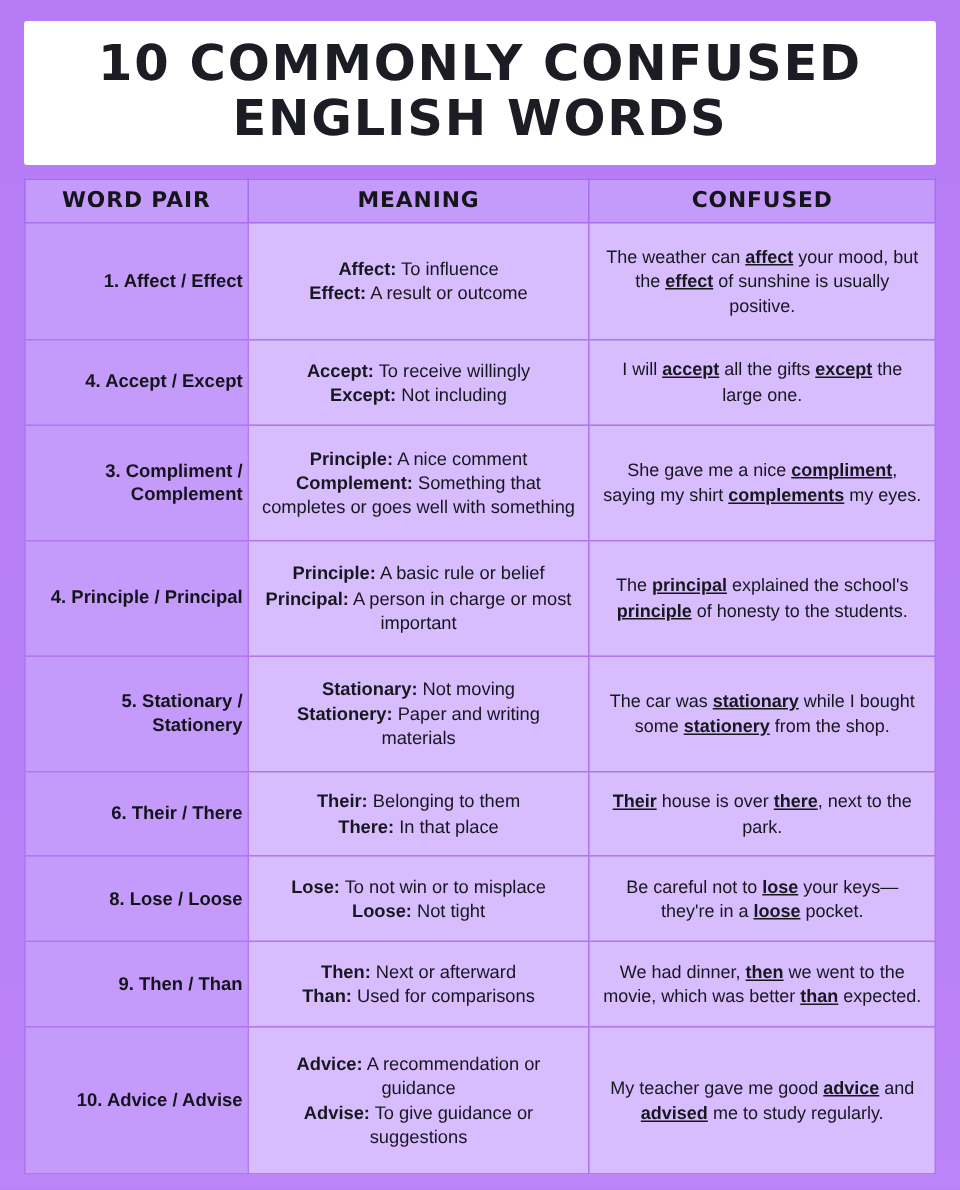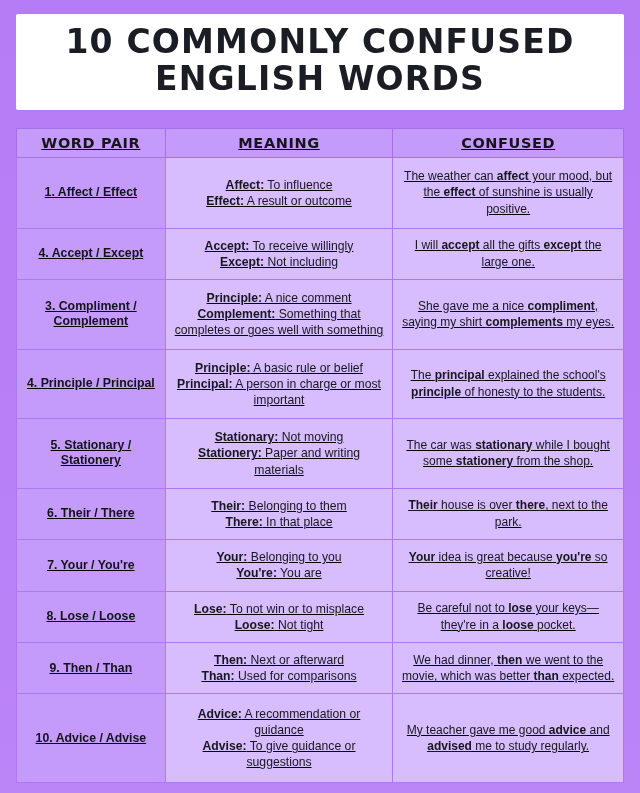--- a/index.html
+++ b/index.html
@@ -20,37 +20,36 @@
     padding: 14px 16px 10px 16px;
     background: linear-gradient(180deg, #b57cf6 0%, #b77ef6 40%, #bb84f7 100%);
     display: flex;
     flex-direction: column;
   }
   .title-card {
     background: #ffffff;
     border-radius: 2px;
     padding: 10px 8px 12px 8px;
     text-align: center;
-    margin-bottom: 18px;
+    margin-bottom: 9px;
   }
   .title-card .line {
     font-family: "DejaVu Sans", sans-serif;
     font-weight: bold;
     font-size: 33px;
     letter-spacing: 1.2px;
     color: #1c1c24;
     line-height: 1.12;
     white-space: nowrap;
   }
   table.grid {
     width: 100%;
     border-collapse: collapse;
     table-layout: fixed;
     flex: 1;
-    text-decoration: underline;
   }
   table.grid th,
   table.grid td {
     border: 1px solid #b176f2;
     vertical-align: middle;
   }
   table.grid thead th {
     background: #c49bfb;
     color: #15151c;
     font-family: "DejaVu Sans", sans-serif;
@@ -60,21 +59,21 @@
     padding: 6px 2px;
     text-align: center;
     border-color: #a96ef0;
   }
   col.c-pair { width: 24.5%; }
   col.c-mean { width: 37.5%; }
   col.c-ex   { width: 38%; }
 
   td.pair {
     background: #c49bfb;
-    text-align: center;
+    text-align: right;
     font-weight: bold;
     font-size: 12.3px;
     color: #14141b;
     padding: 4px 3px;
     line-height: 1.25;
   }
   td.mean {
     background: #d7bdfd;
     text-align: center;
     font-size: 12.2px;
@@ -160,28 +159,20 @@
         </tr>
         <tr>
           <td class="pair">6. Their / There</td>
           <td class="mean">
             <span class="mean-line"><b>Their:</b><span> Belonging to them</span></span>
             <span class="mean-line"><b>There:</b><span> In that place</span></span>
           </td>
           <td class="ex"><u>Their</u> house is over <u>there</u>, next to the park.</td>
         </tr>
         <tr>
-          <td class="pair">7. Your / You're</td>
-          <td class="mean">
-            <span class="mean-line"><b>Your:</b><span> Belonging to you</span></span>
-            <span class="mean-line"><b>You're:</b><span> You are</span></span>
-          </td>
-          <td class="ex"><u>Your</u> idea is great because <u>you're</u> so creative!</td>
-        </tr>
-        <tr>
           <td class="pair">8. Lose / Loose</td>
           <td class="mean">
             <span class="mean-line"><b>Lose:</b><span> To not win or to misplace</span></span>
             <span class="mean-line"><b>Loose:</b><span> Not tight</span></span>
           </td>
           <td class="ex">Be careful not to <u>lose</u> your keys—they're in a <u>loose</u> pocket.</td>
         </tr>
         <tr>
           <td class="pair">9. Then / Than</td>
           <td class="mean">

